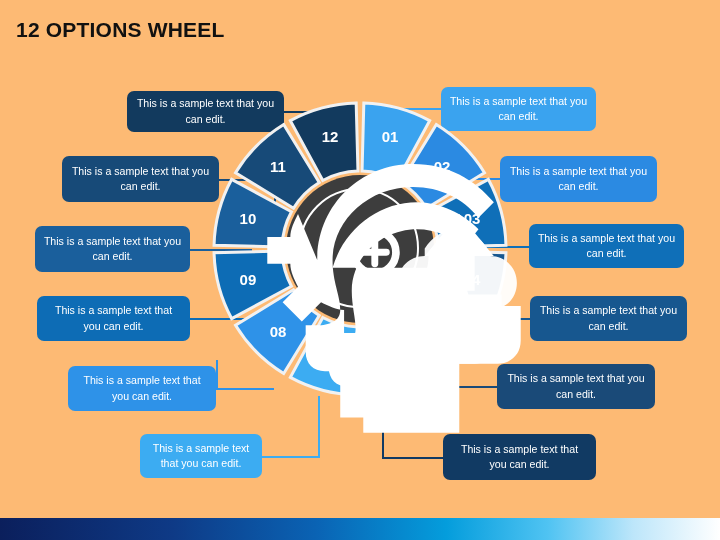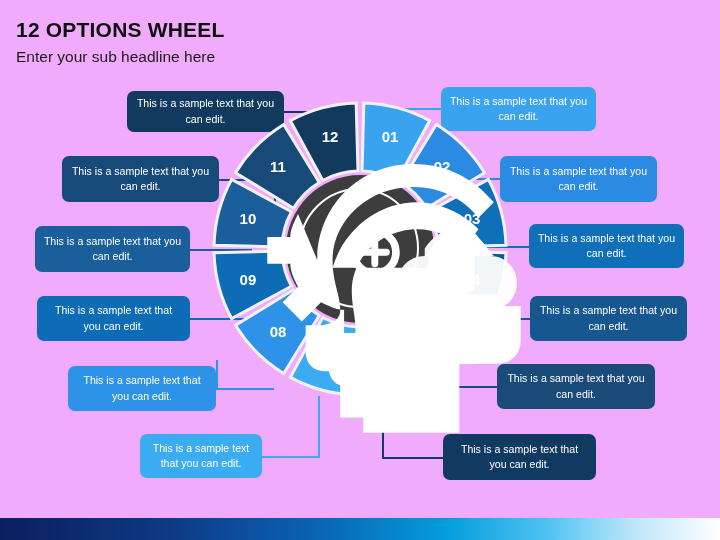--- a/index.html
+++ b/index.html
@@ -2,21 +2,21 @@
 <html><head>
 <meta charset="utf-8">
 <style>
   html,body{margin:0;padding:0;}
   body{
     width:720px;height:540px;
     background:#f1f1f1;
     font-family:"Liberation Sans", sans-serif;
     overflow:hidden;position:relative;
   }
-  #slide{position:absolute;inset:0;width:720px;height:540px;background:#f0abfc;}
+  #slide{position:absolute;inset:0;width:720px;height:540px;background:#fdba74;}
 
   
   #title{
     position:absolute;left:16px;top:18px;
     font-size:21px;font-weight:bold;color:#111;
     letter-spacing:.2px;
   }
   #subtitle{
     position:absolute;left:16px;top:48px;
     font-size:15.5px;color:#1b1b1b;font-weight:400;
@@ -60,21 +60,20 @@
     padding:5px 8px;font-weight:500;
   }
   .box.overflow{align-items:flex-start;padding-top:7px;}
 </style>
 </head>
 <body>
 
 <div id="slide">
 
   <div id="title">12 OPTIONS WHEEL</div>
-  <div id="subtitle">Enter your sub headline here</div>
 
   <div id="connectors">
       <div class="conn" style="left: 387px; top: 108px; width: 54px; height: 1.6px; background: rgb(58, 163, 239);"></div>
       <div class="conn" style="left: 387px; top: 108px; width: 1.6px; height: 70px; background: rgb(58, 163, 239);"></div>
       <div class="conn" style="left: 455px; top: 178px; width: 45px; height: 1.6px; background: rgb(43, 138, 226);"></div>
       <div class="conn" style="left: 455px; top: 178px; width: 1.6px; height: 36px; background: rgb(43, 138, 226);"></div>
       <div class="conn" style="left: 474px; top: 246px; width: 55px; height: 1.6px; background: rgb(15, 111, 184);"></div>
       <div class="conn" style="left: 474px; top: 318px; width: 56px; height: 1.6px; background: rgb(23, 87, 143);"></div>
       <div class="conn" style="left: 455px; top: 386px; width: 42px; height: 1.6px; background: rgb(26, 74, 120);"></div>
       <div class="conn" style="left: 455px; top: 356px; width: 1.6px; height: 32px; background: rgb(26, 74, 120);"></div>

